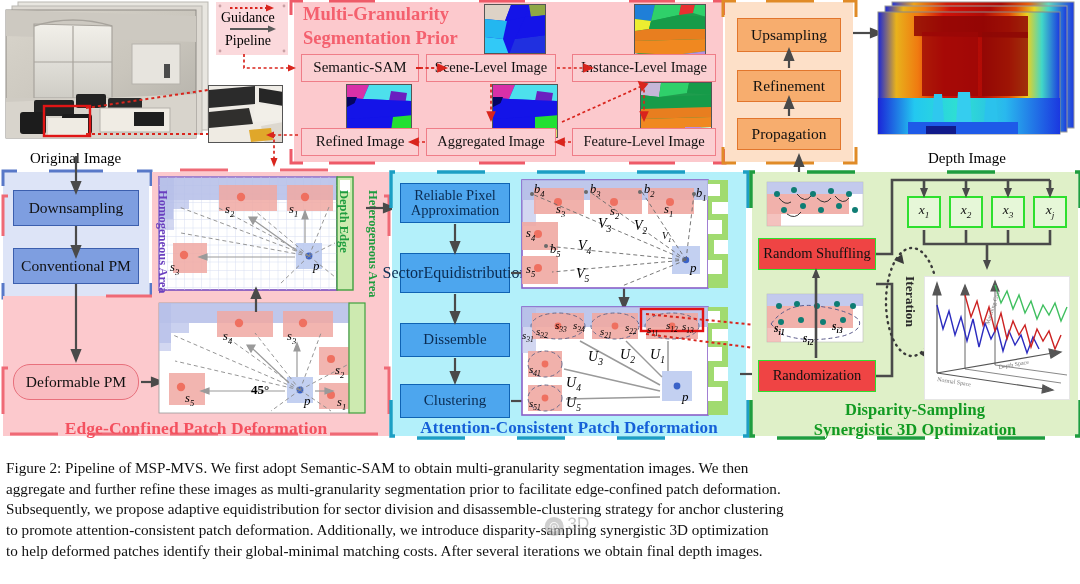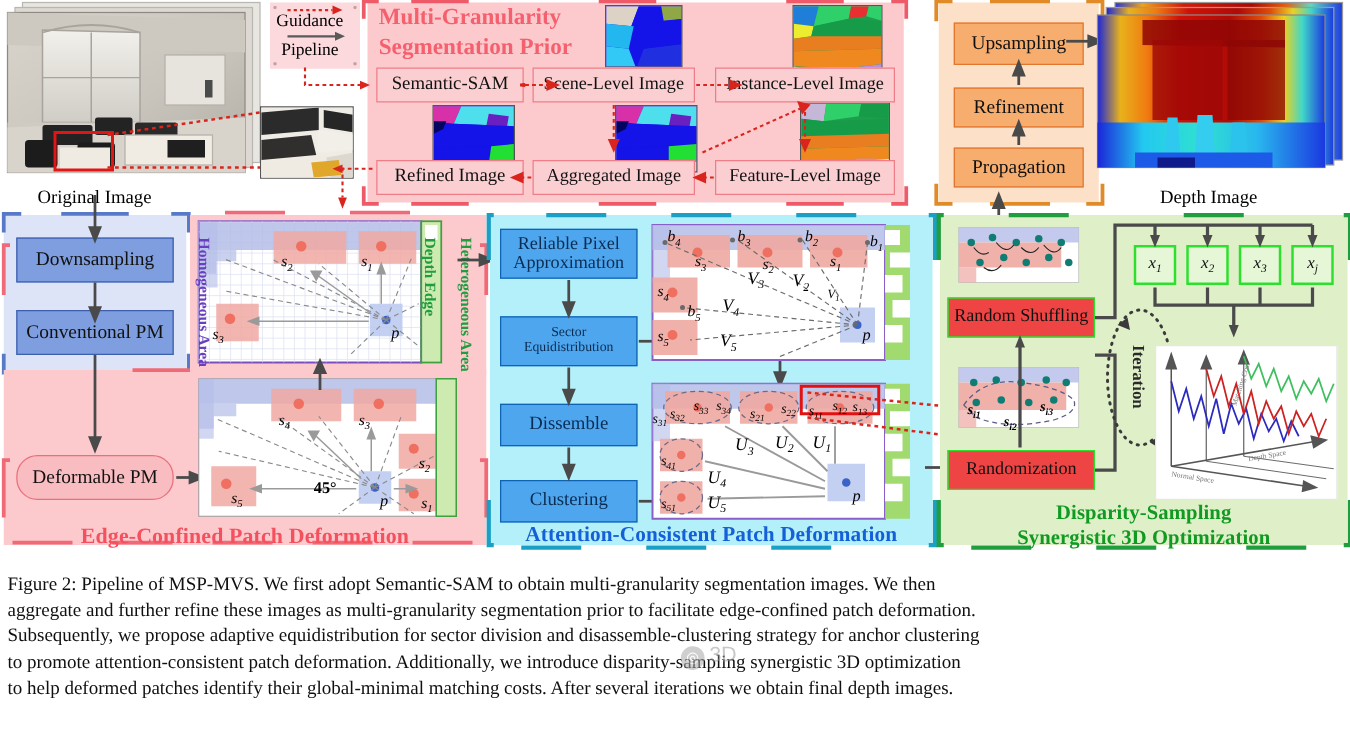--- a/index.html
+++ b/index.html
@@ -337,21 +337,21 @@
     <path d="M14 6 L14 20 L58 20" stroke="#d9251d" stroke-width="1.7" fill="none" stroke-dasharray="3,2.6"></path>
     <path d="M58 16.5 L66 20 L58 23.5 Z" fill="#d9251d"></path>
     <path d="M44 86 L44 110" stroke="#d9251d" stroke-width="1.7" fill="none" stroke-dasharray="3,2.6"></path>
     <path d="M40.5 110 L44 119 L47.5 110 Z" fill="#d9251d"></path>
   </svg>
   <svg class="abs" style="left:260px;top:125px;width:42px;height:20px;pointer-events:none;">
     <line x1="38" y1="10" x2="14" y2="10" stroke="#d9251d" stroke-width="1.7" stroke-dasharray="3,2.6"></line>
     <path d="M14 6.5 L6 10 L14 13.5 Z" fill="#d9251d"></path>
   </svg>
 
-  <div class="panel reg-orangepale" style="left:751px;top:2px;width:128px;height:160px;">
+  <div class="panel reg-orangepale" style="left:725px;top:2px;width:128px;height:160px;">
     <svg class="abs" style="left:-5px;top:-3px;width:140px;height:170px;pointer-events:none;">
       <path d="M16 2 L3 2 L3 18" stroke="#e08b27" stroke-width="3" fill="none"></path>
       <path d="M123 2 L136 2 L136 18" stroke="#e08b27" stroke-width="3" fill="none"></path>
       <path d="M16 164 L3 164 L3 148" stroke="#e08b27" stroke-width="3" fill="none"></path>
       <path d="M123 164 L136 164 L136 148" stroke="#e08b27" stroke-width="3" fill="none"></path>
       <line x1="46" y1="2" x2="94" y2="2" stroke="#e08b27" stroke-width="3"></line>
       <line x1="46" y1="164" x2="94" y2="164" stroke="#e08b27" stroke-width="3"></line>
     </svg>
     <div class="nodebox orange-box" style="left:12px;top:16px;width:104px;height:34px;font-size:15.5px;">
       <span>Upsampling</span>
@@ -643,21 +643,21 @@
       <line x1="250" y1="4" x2="298" y2="4" stroke="#1c9fc4" stroke-width="3.4"></line>
       <line x1="30" y1="270" x2="78" y2="270" stroke="#1c9fc4" stroke-width="3.4"></line>
       <line x1="130" y1="270" x2="178" y2="270" stroke="#1c9fc4" stroke-width="3.4"></line>
       <line x1="230" y1="270" x2="278" y2="270" stroke="#1c9fc4" stroke-width="3.4"></line>
     </svg>
 
     <div class="nodebox lblue-box" style="left:8px;top:11px;width:110px;height:40px;font-size:14.5px;flex-direction:column;">
       <span>Reliable Pixel</span>
       <span>Approximation</span>
     </div>
-    <div class="nodebox lblue-box" style="left:8px;top:81px;width:110px;height:40px;font-size:11px;flex-direction:column;">
+    <div class="nodebox lblue-box" style="left:8px;top:81px;width:110px;height:40px;font-size:16px;">
       <span>Sector</span>
       <span>Equidistribution</span>
     </div>
     <div class="nodebox lblue-box" style="left:8px;top:151px;width:110px;height:34px;font-size:15px;">
       <span>Dissemble</span>
     </div>
     <div class="nodebox lblue-box" style="left:8px;top:212px;width:110px;height:34px;font-size:15px;">
       <span>Clustering</span>
     </div>
 

